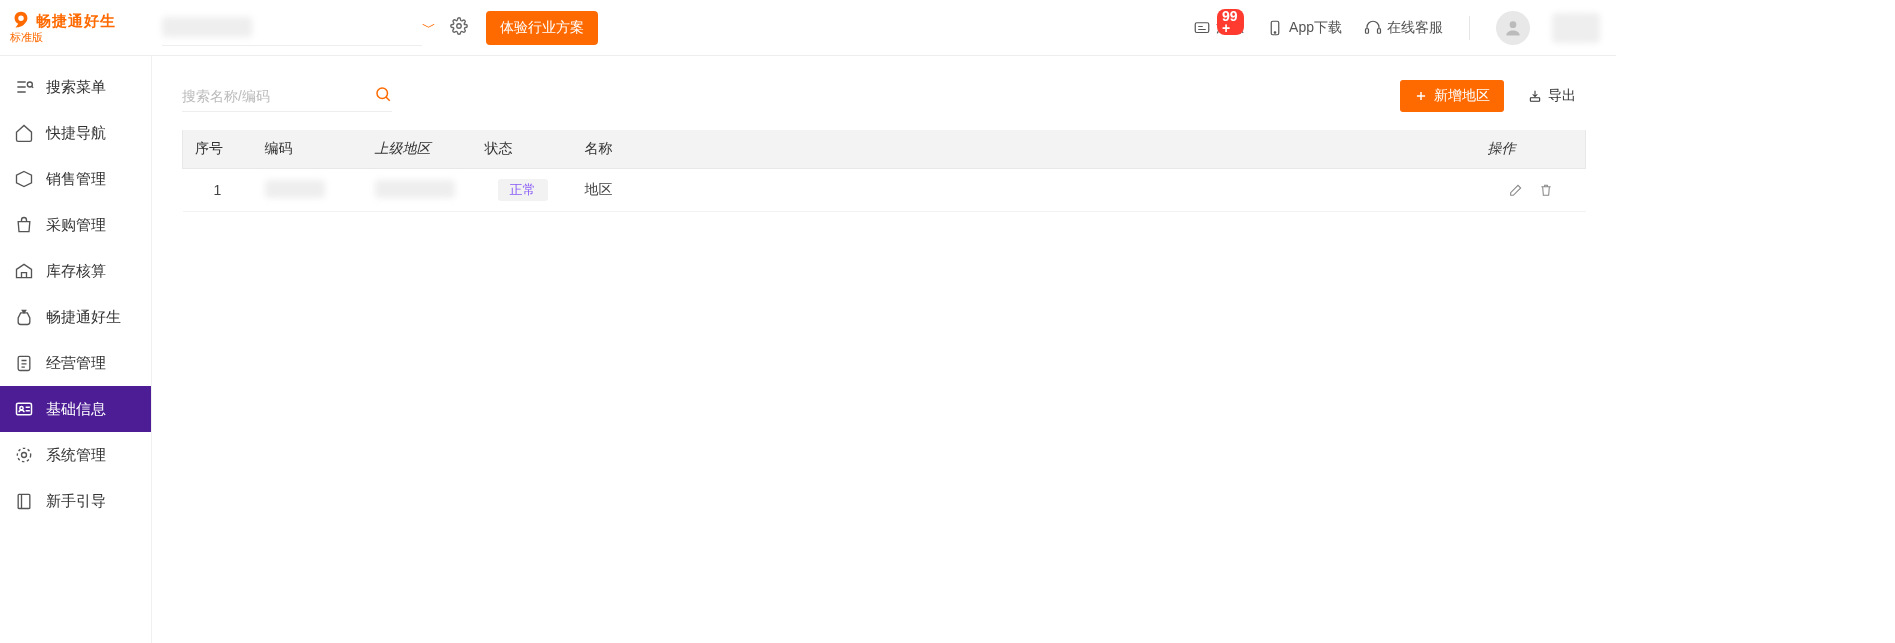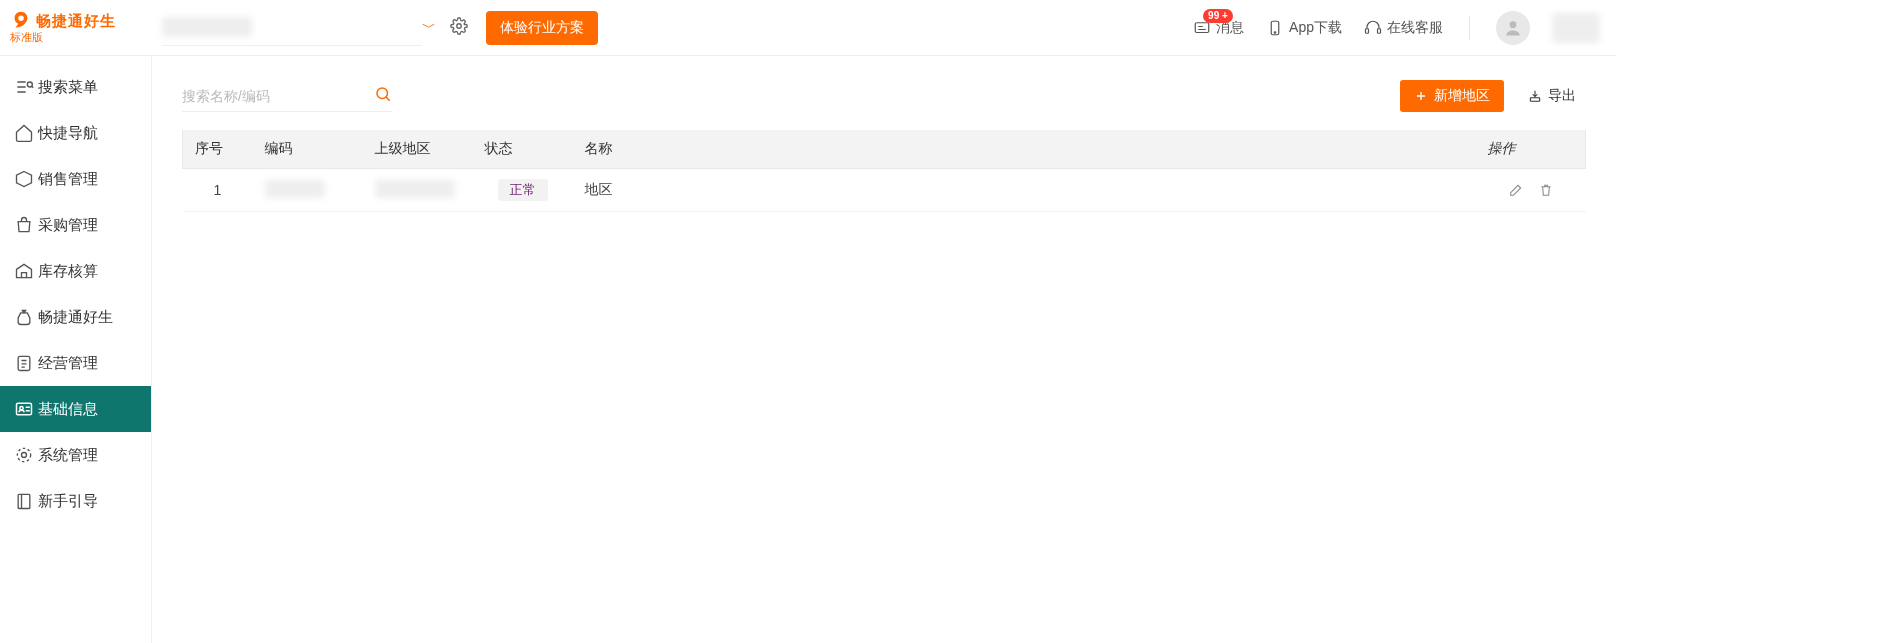--- a/index.html
+++ b/index.html
@@ -15,34 +15,34 @@
 .logo-sub { color: #ff6a00; font-size: 11px; margin-top: -2px; }
 .company-select { display: flex; align-items: center; gap: 10px; margin-left: 10px; flex: 0 0 auto; width: 260px; border-bottom: 1px solid #eee; height: 36px; }
 .company-select .name { color: #ccc; filter: blur(3px); background: #eee; width: 90px; height: 20px; border-radius: 3px; }
 .chevron-down { color: #ff6a00; font-size: 14px; }
 .gear { color: #666; margin-left: 14px; cursor: pointer; }
 .orange-btn { background: #ff6a00; color: #fff; border: none; border-radius: 4px; padding: 8px 14px; font-size: 14px; cursor: pointer; margin-left: 18px; }
 .header-spacer { flex: 1; }
 .header-actions { display: flex; align-items: center; gap: 22px; }
 .hact { display: flex; align-items: center; gap: 5px; color: #555; cursor: pointer; position: relative; font-size: 14px; }
 .hact svg { width: 18px; height: 18px; }
-.badge { position: absolute; top: -10px; left: 10px; background: #ff3b30; color: #fff; font-size: 10px; border-radius: 8px; padding: 1px 5px; line-height: 12px; font-weight: 600; }
+.badge { position: absolute; top: -10px; left: 24px; background: #ff3b30; color: #fff; font-size: 14px; border-radius: 8px; padding: 1px 5px; line-height: 12px; font-weight: 600; }
 .header-divider { width: 1px; height: 24px; background: #e5e5e5; margin: 0 4px; }
 .avatar { width: 34px; height: 34px; border-radius: 50%; background: #e8e8e8; display: flex; align-items: center; justify-content: center; }
 .avatar svg { width: 20px; height: 20px; color: #bbb; }
 .avatar-ext { width: 48px; height: 30px; background: #eee; filter: blur(3px); border-radius: 4px; }
 
 
 .body { flex: 1; display: flex; min-height: 0; }
 
 
 .sidebar { width: 152px; background: #fff; border-right: 1px solid #f0f0f0; padding-top: 8px; }
-.side-item { display: flex; align-items: center; gap: 4px; height: 46px; padding: 0 14px; color: #333; cursor: pointer; font-size: 15px; }
+.side-item { display: flex; align-items: center; gap: 12px; height: 46px; padding: 0 14px; color: #333; cursor: pointer; font-size: 15px; }
 .side-item svg { width: 20px; height: 20px; flex: 0 0 20px; color: #555; }
-.side-item.active { background: #0f766e; color: #fff; }
+.side-item.active { background: #4c1d95; color: #fff; }
 .side-item.active svg { color: #fff; }
 
 
 .main { flex: 1; display: flex; flex-direction: column; background: #fff; min-width: 0; }
 .tabbar { height: 40px; background: #00b5ad; display: flex; align-items: stretch; color: #fff; }
 .tab { display: flex; align-items: center; padding: 0 22px; gap: 8px; cursor: pointer; font-size: 15px; position: relative; }
 .tab.active { background: #009a93; }
 .tab .close { font-size: 14px; opacity: .9; }
 .tabbar-spacer { flex: 1; }
 .tab-icon-btn { width: 40px; display: flex; align-items: center; justify-content: center; cursor: pointer; }
@@ -61,24 +61,24 @@
 .btn-ghost svg, .btn-primary svg { width: 14px; height: 14px; }
 
 
 .table { width: 100%; border-collapse: collapse; }
 .table th { background: #f3f3f3; font-weight: 400; color: #333; text-align: left; padding: 10px 12px; font-size: 14px; border-bottom: 1px solid #e8e8e8; }
 .table th:first-child { border-left: 1px solid #e8e8e8; }
 .table th:last-child { border-right: 1px solid #e8e8e8; }
 .table td { padding: 10px 12px; font-size: 14px; color: #444; border-bottom: 1px solid #f2f2f2; }
 .col-order { width: 70px; text-align: center; }
 .col-code { width: 110px; }
-.col-parent { width: 110px; }
+.col-parent { width: 110px; font-style: italic; }
 .col-status { width: 100px; text-align: center; }
 .col-ops { width: 110px; text-align: center; font-style: italic; }
-.status-pill { display: inline-block; background: #f2f2f2; color: #701a75; border-radius: 3px; padding: 2px 12px; font-size: 13px; }
+.status-pill { display: inline-block; background: #f2f2f2; color: #8b5cf6; border-radius: 3px; padding: 2px 12px; font-size: 13px; }
 .blur-cell { display: inline-block; background: #eee; filter: blur(3px); height: 18px; border-radius: 3px; }
 .row-ops { display: flex; gap: 14px; justify-content: center; color: #888; }
 .row-ops svg { width: 16px; height: 16px; cursor: pointer; }
 </style>
 </head>
 <body>
 
 <div class="app">
 
   <div class="top-header">

